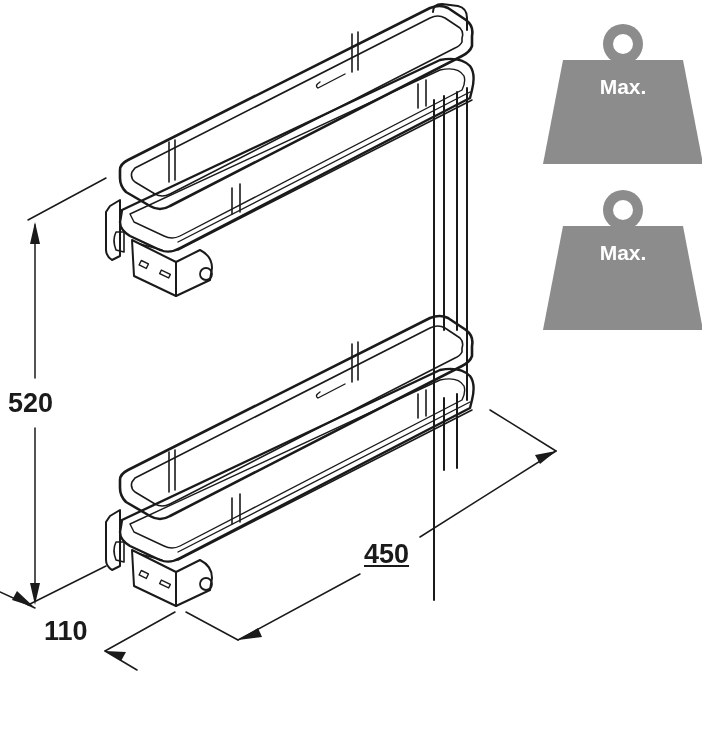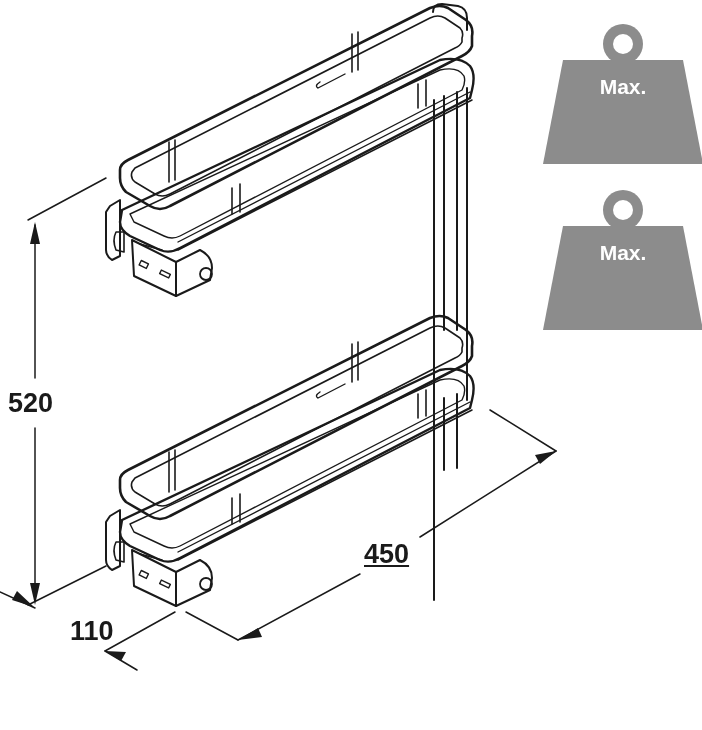--- a/index.html
+++ b/index.html
@@ -113,21 +113,21 @@
       <polygon points="34,607 12,600 17,591"></polygon>
       <polygon points="556,451 535,455 540,464"></polygon>
       <polygon points="238,640 258,628 262,637"></polygon>
       <polygon points="105,651 126,652 121,661"></polygon>
     </g>
   </g>
 </svg>
 
 <div class="dim-label" style="left:8px; top:390px;">520</div>
 <div class="dim-label" style="left:364px; top:541px;text-decoration:underline;">450</div>
-<div class="dim-label" style="left:44px; top:618px;margin-left:26px;">110</div>
+<div class="dim-label" style="left:44px; top:618px;">110</div>
 
 <div class="badge" style="left:543px; top:24px;">
   <svg width="160" height="140" viewBox="0 0 160 140">
     <circle cx="80" cy="20" r="20" fill="#8c8c8c"></circle>
     <circle cx="80" cy="20" r="10" fill="#ffffff"></circle>
     <polygon points="20,36 140,36 160,140 0,140" fill="#8c8c8c"></polygon>
   </svg>
   <div class="badge-text b-l1">Max.</div>
   <div class="badge-text b-l3">per unit</div>
 </div>

